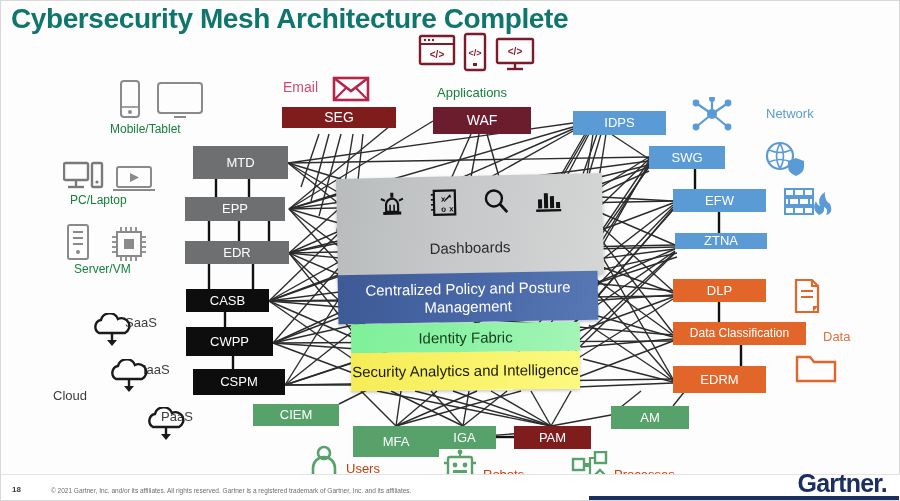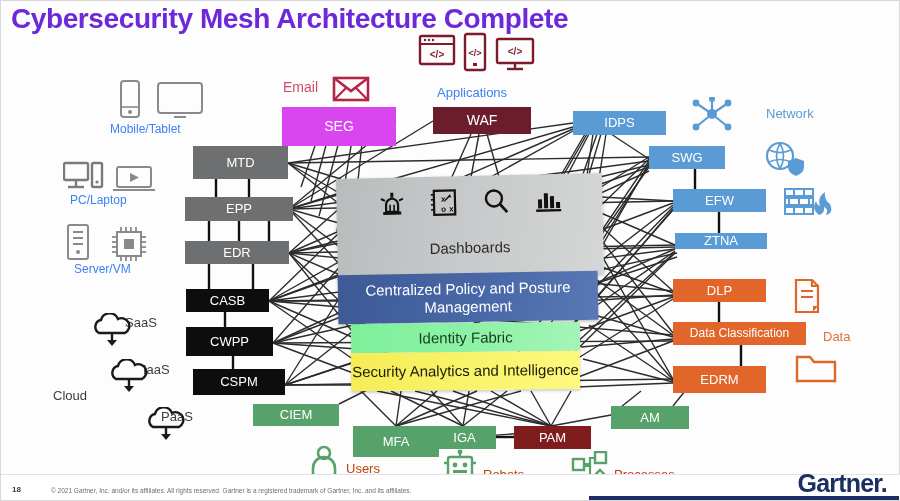--- a/index.html
+++ b/index.html
@@ -13,21 +13,21 @@
   }
   #slide {
     position:absolute; inset:0;
     background:#fdfdfd;
     border:1px solid #d8d8d8;
   }
   
   #title {
     position:absolute; left:10px; top:2px;
     font-size:28px; font-weight:bold;
-    color:#6d28d9;
+    color:#0f766e;
     letter-spacing:-0.4px;
     white-space:nowrap;
   }
   
   #mesh { position:absolute; left:0; top:0; width:900px; height:501px; }
   
   .box {
     position:absolute;
     display:flex; align-items:center; justify-content:center;
     color:#ffffff;
@@ -38,21 +38,21 @@
     z-index:6;
   }
   .box.sm { font-size:12px; }
   
   .lbl {
     position:absolute;
     font-size:12px;
     white-space:nowrap;
     z-index:7;
   }
-  .lbl.gray  { color:#3b82f6;text-align:center; }
+  .lbl.gray  { color:#15803d;text-align:center; }
   .lbl.pink  { color:#d14a6b; }
   .lbl.blue  { color:#5c9bd1; }
   .lbl.orange{ color:#e0713a; }
   .lbl.green { color:#c2410c; }
   .lbl.dark  { color:#3d3d3d;margin-top:14px; }
   
   .ico { position:absolute; z-index:7; }
   
   #dash {
     position:absolute; left:336px; top:175px;
@@ -364,33 +364,33 @@
   <div class="lbl dark" style="left:52px;top:373px;font-size:13px">Cloud</div>
 
   <div class="lbl dark" style="left:160px;top:394px;font-size:13px">PaaS</div>
   <svg class="ico" style="left:142px;top:406px" width="46" height="34" viewBox="0 0 46 34">
     <path d="M10,20 a7,7 0 0,1 2,-13 a9,9 0 0,1 17,-1 a7,7 0 0,1 7,14 Z" fill="none" stroke="#1a1a1a" stroke-width="2.4"></path>
     <line x1="23" y1="20" x2="23" y2="31" stroke="#1a1a1a" stroke-width="2.4"></line>
     <polygon points="18,27 28,27 23,33" fill="#1a1a1a"></polygon>
   </svg>
 
   <div class="box" style="left:192px;top:145px;width:95px;height:33px;background:#6d6f71">MTD</div>
-  <div class="box" style="left:184px;top:196px;width:108px;height:24px;background:#6d6f71">EPP</div>
+  <div class="box" style="left:184px;top:196px;width:100px;height:24px;background:#6d6f71">EPP</div>
   <div class="box" style="left:184px;top:240px;width:104px;height:23px;background:#6d6f71">EDR</div>
   <div class="box" style="left:185px;top:288px;width:83px;height:23px;background:#0d0d0d">CASB</div>
   <div class="box" style="left:185px;top:326px;width:87px;height:29px;background:#0d0d0d">CWPP</div>
   <div class="box" style="left:192px;top:368px;width:92px;height:26px;background:#0d0d0d">CSPM</div>
 
   <div class="lbl pink" style="left:282px;top:78px;font-size:14px">Email</div>
   <svg class="ico" style="left:331px;top:74px" width="38" height="28" viewBox="0 0 38 28">
     <rect x="2" y="3" width="34" height="22" fill="none" stroke="#b52449" stroke-width="2.6"></rect>
     <path d="M2,3 L19,16 L36,3" fill="none" stroke="#b52449" stroke-width="2.6"></path>
     <path d="M2,25 L14,13 M36,25 L24,13" fill="none" stroke="#b52449" stroke-width="2.2"></path>
   </svg>
-  <div class="box" style="left:281px;top:106px;width:114px;height:39px;background:#d946ef;font-size:14px">SEG</div>
+  <div class="box" style="left:281px;top:106px;width:114px;height:21px;background:#7f1d1d;font-size:14px">SEG</div>
 
   <svg class="ico" style="left:417px;top:33px" width="38" height="34" viewBox="0 0 38 34">
     <rect x="2" y="2" width="34" height="28" rx="1.5" fill="none" stroke="#7d1b2c" stroke-width="2.4"></rect>
     <line x1="2" y1="10" x2="36" y2="10" stroke="#7d1b2c" stroke-width="2.2"></line>
     <circle cx="7" cy="6" r="1.2" fill="#7d1b2c"></circle>
       <circle cx="11" cy="6" r="1.2" fill="#7d1b2c"></circle>
       <circle cx="15" cy="6" r="1.2" fill="#7d1b2c"></circle>
     <text x="19" y="24" font-family="'Liberation Sans',sans-serif" font-size="10" font-weight="bold" fill="#7d1b2c" text-anchor="middle">&lt;/&gt;</text>
   </svg>
   <svg class="ico" style="left:461px;top:31px" width="26" height="40" viewBox="0 0 26 40">

